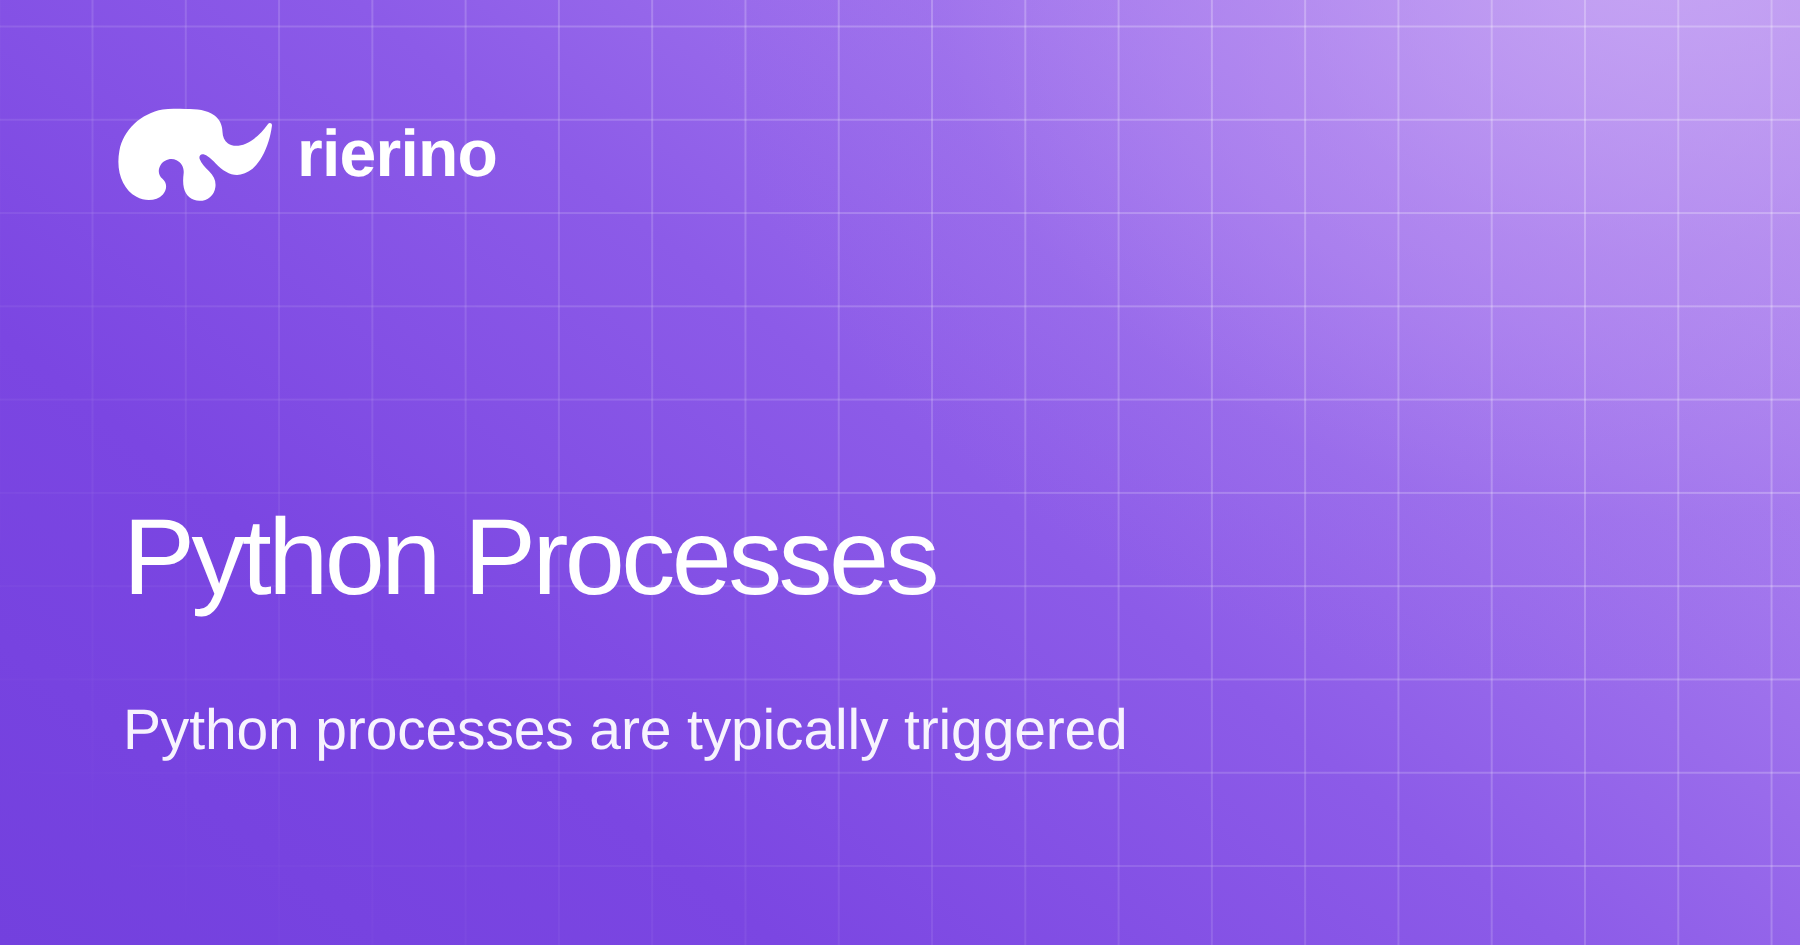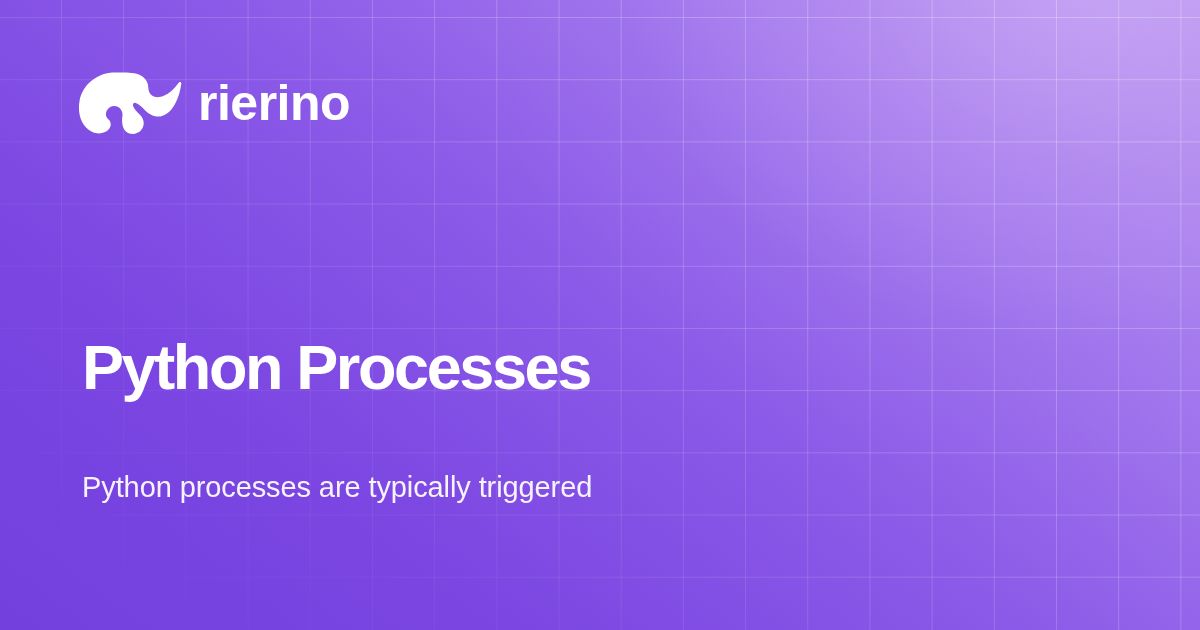--- a/index.html
+++ b/index.html
@@ -52,46 +52,46 @@
   }
 
   .logo-mark {
     width: 104px;
     height: 66px;
     display: block;
   }
 
   .logo-word {
     color: #ffffff;
-    font-size: 50px;
+    font-size: 44px;
     font-weight: 700;
     letter-spacing: -0.5px;
     line-height: 1;
   }
 
   .headline {
     position: absolute;
     left: 82px;
     top: 336px;
     margin: 0;
     color: #ffffff;
-    font-size: 63px;
-    font-weight: 700;
+    font-size: 72px;
+    font-weight: 400;
     letter-spacing: -2.4px;
     line-height: 1;
     white-space: nowrap;
   }
 
   .subtitle {
     position: absolute;
     left: 82px;
     top: 468px;
     margin: 0;
     color: #f7f3fe;
-    font-size: 29px;
+    font-size: 38px;
     font-weight: 400;
     line-height: 39px;
     letter-spacing: -0.1px;
     max-width: 760px;
   }
 
   .subtitle span {
     display: block;
   }
 </style>

